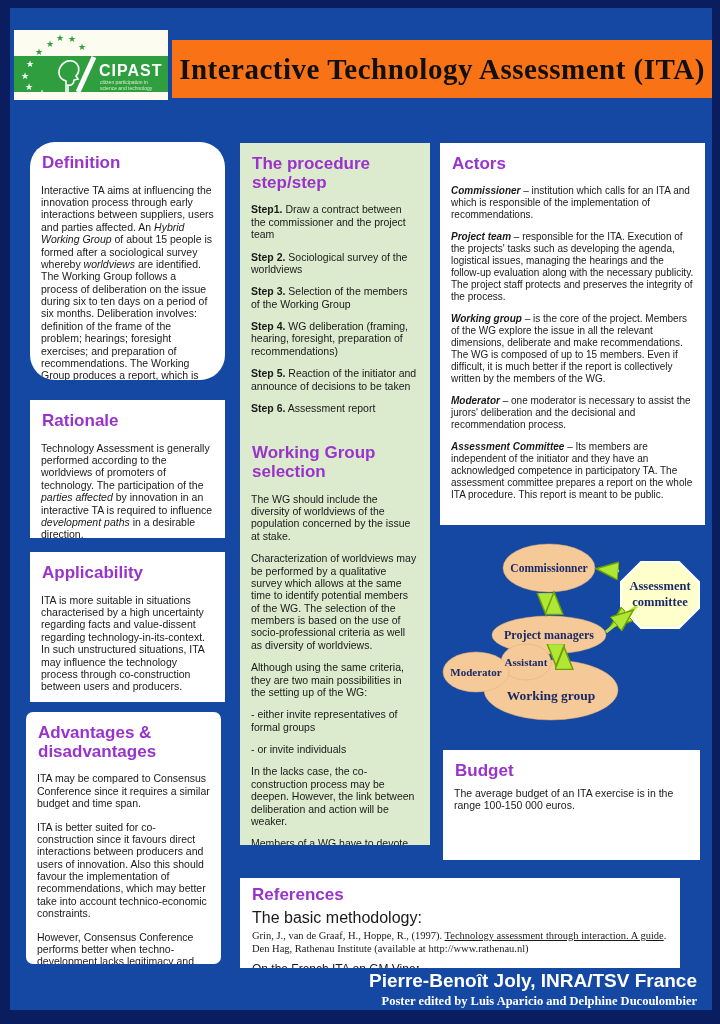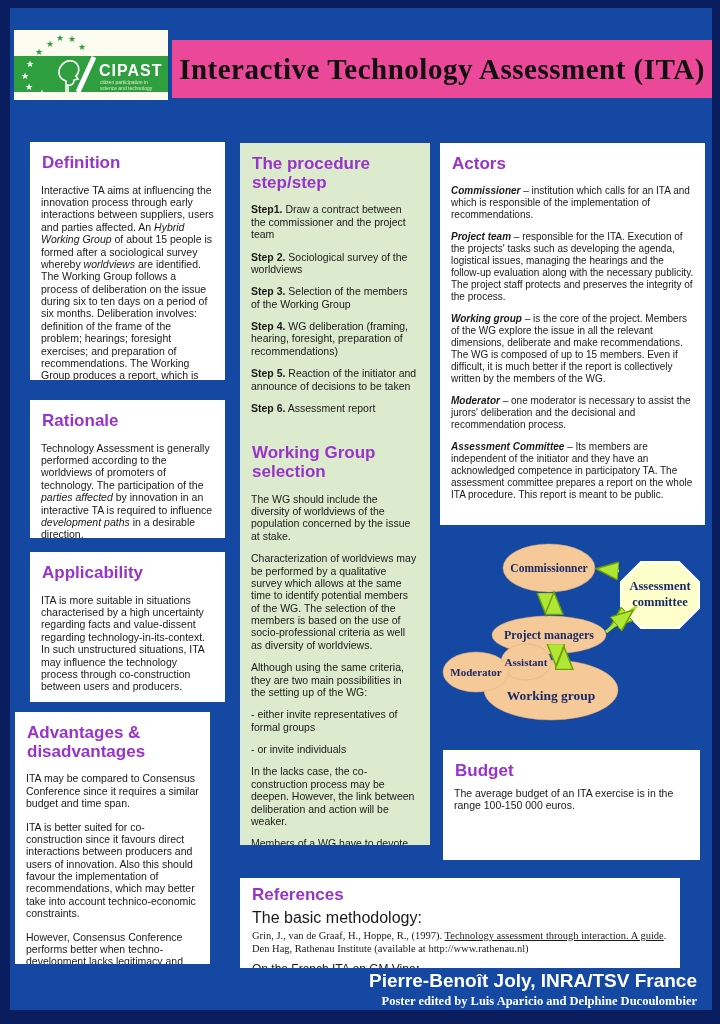--- a/index.html
+++ b/index.html
@@ -8,43 +8,43 @@
     background:#0A1D5E;
     font-family:"Liberation Sans",sans-serif;
     -webkit-font-smoothing:antialiased;
   }
   .poster{position:absolute;left:10px;top:8px;width:702px;height:1002px;background:#1548A2;}
 
   
   .logo-box{position:absolute;left:4px;top:22px;width:154px;height:70px;background:#FDFCF0;}
   .title-box{
     position:absolute;left:162px;top:32px;width:540px;height:58px;
-    background:#ec4899;display:flex;align-items:center;justify-content:center;
+    background:#f97316;display:flex;align-items:center;justify-content:center;
   }
   .main-title{
     font-family:"Liberation Serif",serif;font-weight:bold;font-size:29px;color:#101010;
     letter-spacing:0.5px;white-space:nowrap;
   }
 
   
   .panel{position:absolute;background:#FFFFFF;overflow:hidden;}
   .pad{padding:8px 11px;}
   .ptitle{color:#9933CC;font-weight:bold;font-size:17px;line-height:1.1;margin:4px 0 11px 1px;}
   .body{font-size:10.5px;line-height:1.18;color:#191919;}
   .body p{margin:0 0 11px 0;}
   .body p:last-child{margin-bottom:0;}
   .it{font-style:italic;}
   .lead{font-weight:bold;font-style:italic;}
   .steplbl{font-weight:bold;}
 
   
-  .p-def{left:20px;top:134px;width:195px;height:238px;}
+  .p-def{left:20px;top:134px;width:195px;height:238px;border-radius:25px;}
   .p-rat{left:20px;top:392px;width:195px;height:138px;}
   .p-app{left:20px;top:544px;width:195px;height:150px;}
-  .p-adv{left:5px;top:704px;width:195px;height:252px;}
+  .p-adv{left:16px;top:704px;width:195px;height:252px;border-radius:7px;}
   .p-green{left:230px;top:135px;width:190px;height:702px;background:#DCEBCD;}
   .p-act{left:430px;top:135px;width:265px;height:382px;}
   .p-act .body{font-size:10px;line-height:1.2;}
   .p-act .body p{margin:0 0 10px 0;}
   .p-bud{left:433px;top:742px;width:257px;height:110px;}
   .p-ref{left:230px;top:870px;width:440px;height:90px;}
 
   .wg-title{margin-top:30px;}
   .p-green .body p{margin:0 0 10px 0;}
   .p-green .bullet{margin:0 0 8px 0;}

